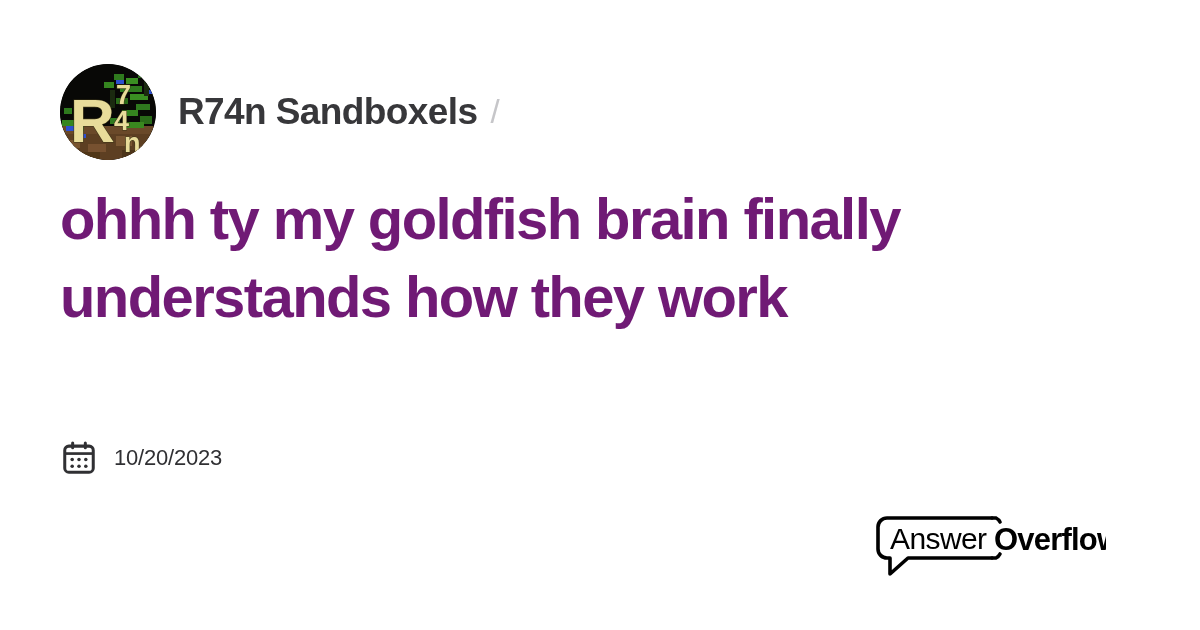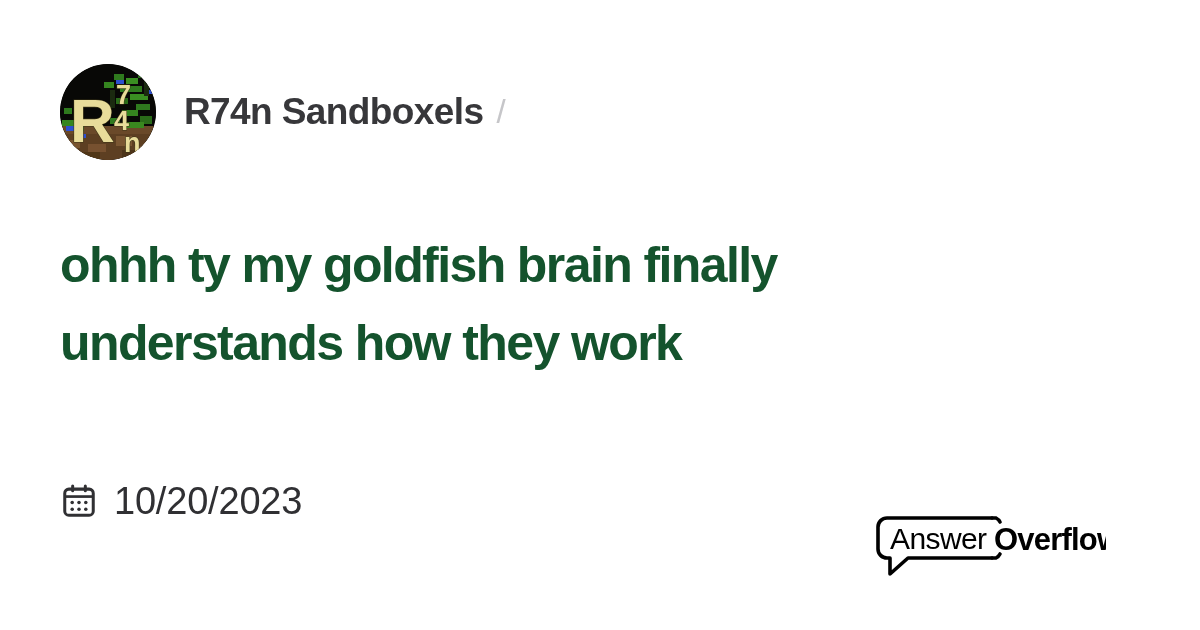--- a/index.html
+++ b/index.html
@@ -46,53 +46,52 @@
   .avatar svg { display: block; width: 96px; height: 96px; }
 
   .header-text {
     display: flex;
     align-items: baseline;
     gap: 13px;
     font-weight: bold;
     font-size: 37px;
     letter-spacing: -0.6px;
     white-space: nowrap;
-    margin-left: 6px;
   }
   .server-name { color: #37373a; }
   .slash {
     color: #c6c6c9;
     font-weight: 400;
     font-size: 33px;
     transform: translateY(-1px);
   }
   .channel-name { color: #4b4b4e; }
 
   
   .title {
-    margin-top: 66px;
-    color: #14532d;
-    font-size: 50px;
+    margin-top: 20px;
+    color: #701a75;
+    font-size: 58px;
     line-height: 78px;
     font-weight: bold;
     letter-spacing: -1.6px;
     max-width: 1010px;
   }
 
   
   .date-row {
     display: flex;
     align-items: center;
     gap: 16px;
     margin-top: 64px;
   }
   .calendar-icon { flex: 0 0 auto; display: block; }
   .date-text {
     color: #303033;
-    font-size: 38px;
+    font-size: 22px;
     font-weight: 500;
     letter-spacing: -0.2px;
   }
 
   
   .logo {
     position: absolute;
     right: 94px;
     bottom: 52px;
     width: 232px;

